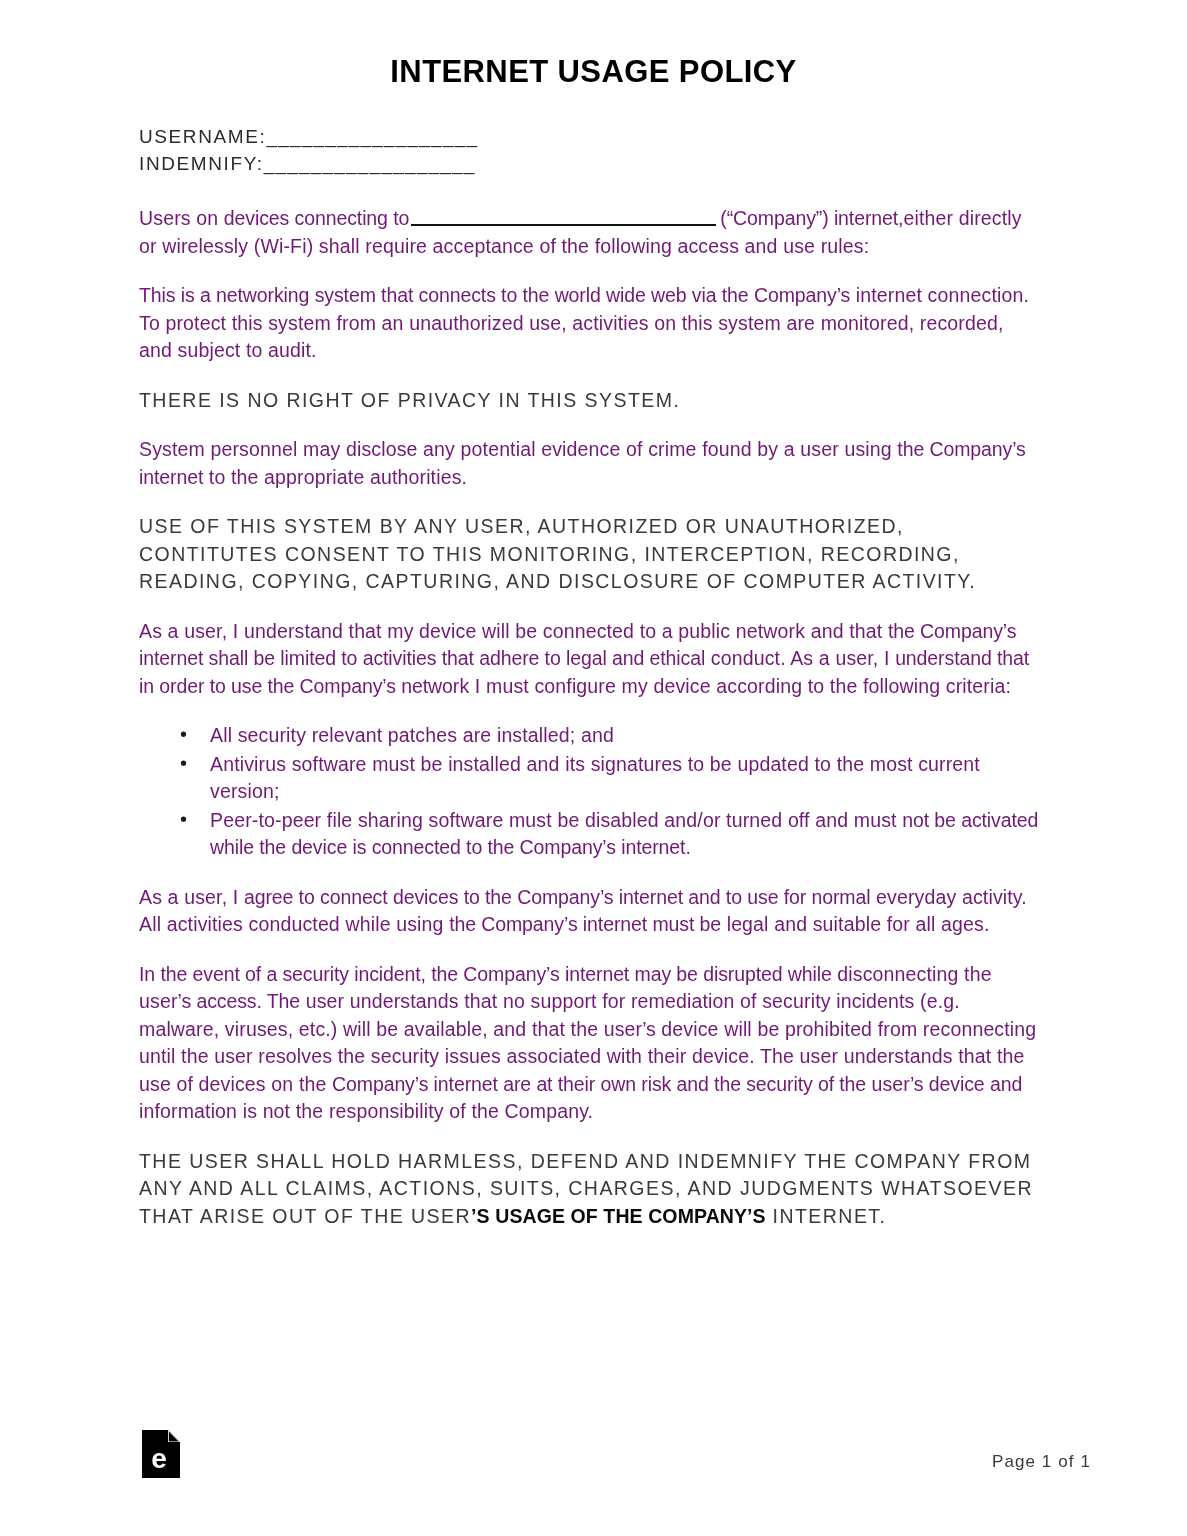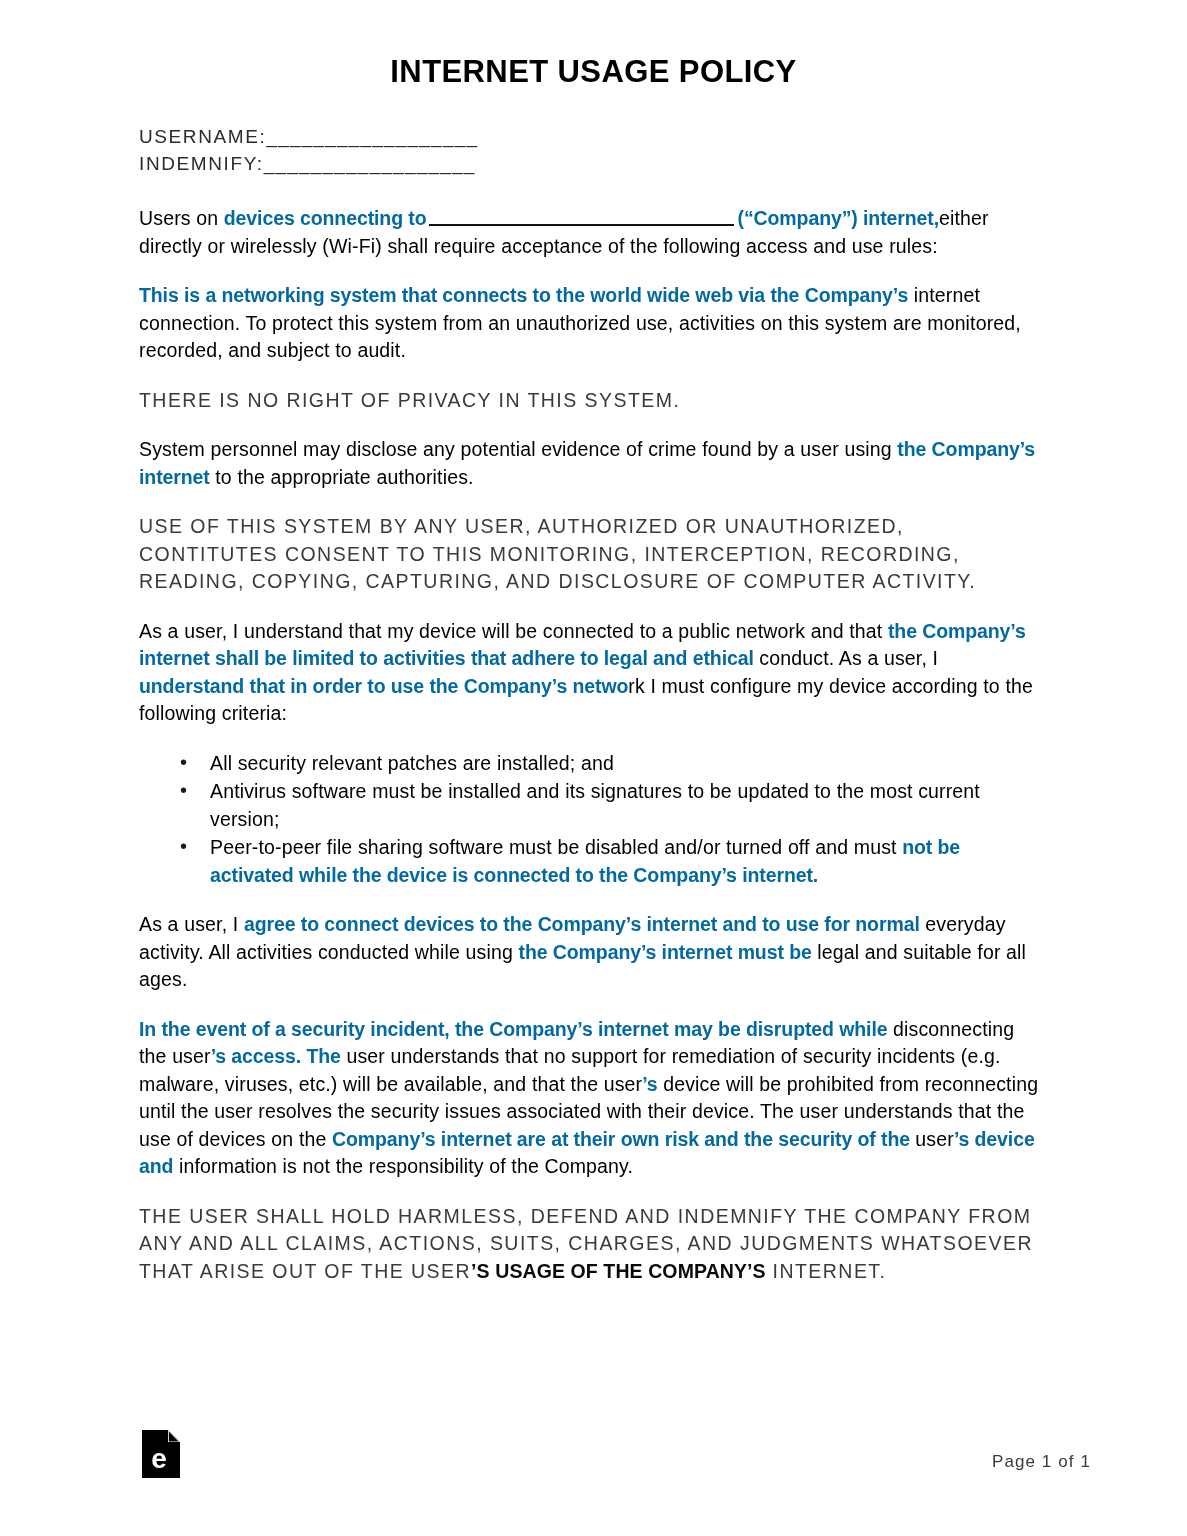--- a/index.html
+++ b/index.html
@@ -65,27 +65,27 @@
     font-size: 19.5px;
     line-height: 27.5px;
     color: #2e2e2e;
     text-align: left;
   }
   p.para:last-child { margin-bottom: 0; }
 
   
   .r {
     font-weight: normal;
-    color: #000000;
+    color: #701a75;
     letter-spacing: 0.15px;
   }
   
   .b {
-    font-weight: bold;
-    color: #0369a1;
+    font-weight: normal;
+    color: #701a75;
     letter-spacing: -0.1px;
   }
   
   .caps {
     font-weight: normal;
     color: #3a3a3a;
     letter-spacing: 1.45px;
   }
   .caps-b {
     font-weight: bold;

